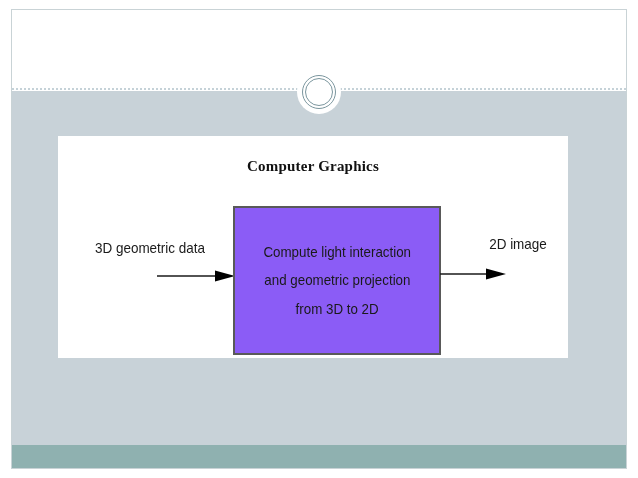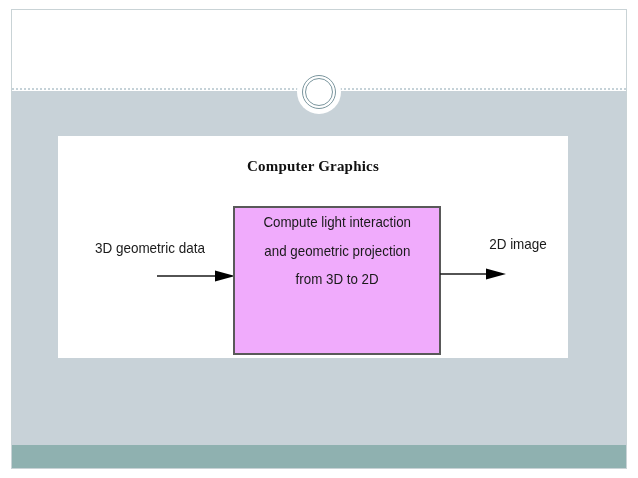--- a/index.html
+++ b/index.html
@@ -137,25 +137,25 @@
   }
 
   .process-box {
     position: absolute;
     left: 175px;
     top: 70px;
     width: 208px;
     height: 149px;
     border: 2px solid #595959;
     box-sizing: border-box;
-    background: #f0abfc;
+    background: #8b5cf6;
     display: flex;
     flex-direction: column;
     align-items: center;
-    justify-content: flex-start;
+    justify-content: center;
   }
   .process-line {
     font-family: "Liberation Sans", sans-serif;
     font-size: 14.5px;
     color: #1a1a1a;
     line-height: 1.0;
     margin: 7px 0;
     white-space: nowrap;
     transform: scaleX(0.92);
   }

